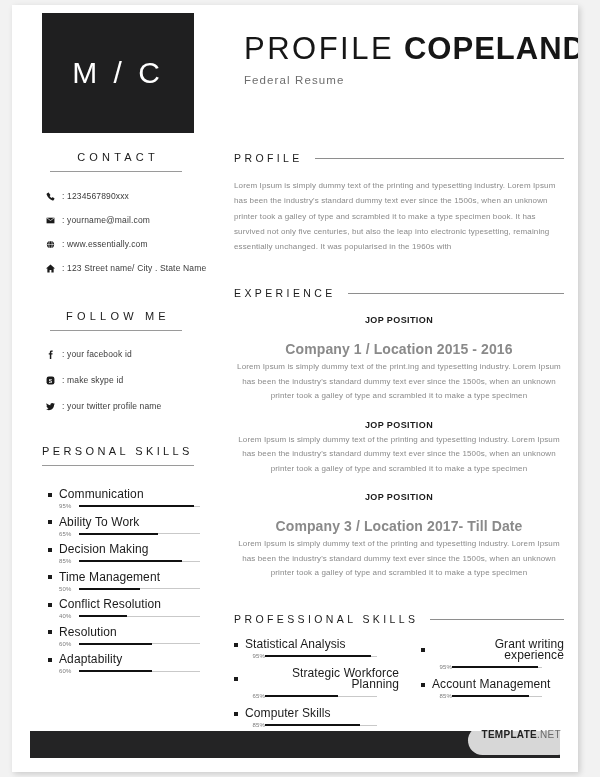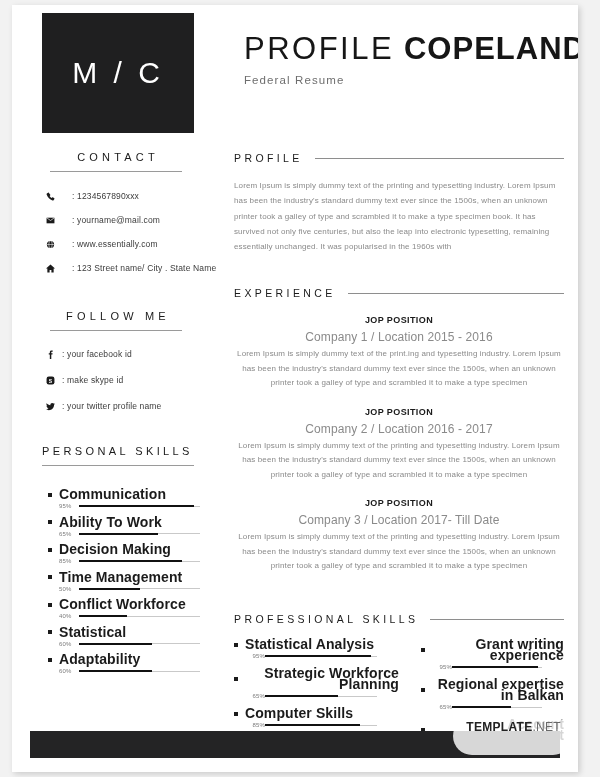--- a/index.html
+++ b/index.html
@@ -122,21 +122,20 @@
   .contact-list {
     position: absolute;
     left: 34px;
     top: 186px;
     width: 168px;
   }
   .contact-row {
     display: flex;
     align-items: flex-start;
     margin-bottom: 13px;
-    gap: 10px;
   }
   .c-icon {
     width: 16px;
     flex: 0 0 16px;
     color: #1b1b1b;
     font-size: 9px;
     line-height: 11px;
     padding-top: 1px;
   }
   .c-icon svg { display: block; }
@@ -174,23 +173,23 @@
     align-items: center;
   }
   .sk-bullet {
     width: 4px;
     height: 4px;
     background: #1b1b1b;
     margin-right: 7px;
     flex: 0 0 4px;
   }
   .sk-name {
-    font-size: 14px;
+    font-size: 12px;
     color: #1b1b1b;
-    font-weight: 700;
+    font-weight: 400;
     letter-spacing: 0.1px;
     line-height: 11px;
   }
   .sk-bar-row {
     display: flex;
     align-items: center;
     margin-top: 3px;
     margin-left: 11px;
   }
   .sk-pct {
@@ -243,24 +242,25 @@
 
   
   .exp-item { margin-top: 16px; text-align: center; }
   .exp-title {
     font-size: 9px;
     font-weight: 700;
     color: #1b1b1b;
     letter-spacing: 0.4px;
   }
   .exp-meta {
-    font-size: 12px;
+    font-size: 14px;
     color: #8a8a8a;
-    margin-top: 5px;
+    margin-top: 16px;
     letter-spacing: 0.1px;
+    font-weight: bold;
   }
   .exp-desc {
     font-size: 8px;
     line-height: 14.5px;
     color: #8a8a8a;
     margin-top: 3px;
     letter-spacing: 0.12px;
   }
 
   
@@ -291,22 +291,22 @@
     width: 530px;
     height: 27px;
     background: #242425;
   }
   .watermark {
     position: absolute;
     right: 6px;
     bottom: 17px;
     background: rgba(255,255,255,0.82);
     border-radius: 20px;
-    padding: 3px 11px 21px 13px;
-    font-size: 12px;
+    padding: 3px 11px 15px 13px;
+    font-size: 10px;
     letter-spacing: 0.3px;
     color: #222;
     white-space: nowrap;
   }
   .wm-bold { font-weight: 700; }
   .wm-light { font-weight: 400; color: #6a6a6a; }
 </style>
 </head>
 <body>
 
@@ -446,33 +446,33 @@
           <div class="sk-bar-row">
               <span class="sk-pct">50%</span>
               <span class="sk-track">
                 <span class="sk-fill" style="width: 50%;"></span>
               </span>
             </div>
         </div>
         <div class="sk-item">
           <div class="sk-name-row">
               <span class="sk-bullet"></span>
-              <span class="sk-name">Conflict Workforce</span>
+              <span class="sk-name">Conflict Resolution</span>
             </div>
           <div class="sk-bar-row">
               <span class="sk-pct">40%</span>
               <span class="sk-track">
                 <span class="sk-fill" style="width: 40%;"></span>
               </span>
             </div>
         </div>
         <div class="sk-item">
           <div class="sk-name-row">
               <span class="sk-bullet"></span>
-              <span class="sk-name">Statistical</span>
+              <span class="sk-name">Resolution</span>
             </div>
           <div class="sk-bar-row">
               <span class="sk-pct">60%</span>
               <span class="sk-track">
                 <span class="sk-fill" style="width: 60%;"></span>
               </span>
             </div>
         </div>
         <div class="sk-item">
           <div class="sk-name-row">
@@ -511,21 +511,20 @@
           <span class="rhead-rule"></span>
         </div>
 
         <div class="exp-item">
           <div class="exp-title">JOP POSITION</div>
           <div class="exp-meta">Company 1 / Location  2015 - 2016</div>
           <div class="exp-desc">Lorem Ipsum is simply dummy text of the print.ing and typesetting industry. Lorem Ipsum has been the industry's standard dummy text ever since the 1500s, when an unknown printer took a galley of type and scrambled it to make a type specimen</div>
         </div>
         <div class="exp-item">
           <div class="exp-title">JOP POSITION</div>
-          <div class="exp-meta">Company 2 / Location 2016 - 2017</div>
           <div class="exp-desc">Lorem Ipsum is simply dummy text of the printing and typesetting industry. Lorem Ipsum has been the industry's standard dummy text ever since the 1500s, when an unknown printer took a galley of type and scrambled it to make a type specimen</div>
         </div>
         <div class="exp-item">
           <div class="exp-title">JOP POSITION</div>
           <div class="exp-meta">Company 3 / Location 2017- Till Date</div>
           <div class="exp-desc">Lorem Ipsum is simply dummy text of the printing and typesetting industry. Lorem Ipsum has been the industry's standard dummy text ever since the 1500s, when an unknown printer took a galley of type and scrambled it to make a type specimen</div>
         </div>
       </div>
 
       <div class="rsection" style="top:608px;">
@@ -583,32 +582,20 @@
               <div class="pro-track-row">
                   <span class="sk-pct">95%</span>
                   <span class="sk-track">
                     <span class="sk-fill" style="width: 95%;"></span>
                   </span>
                 </div>
             </div>
             <div class="pro-item">
               <div class="sk-name-row">
                   <span class="sk-bullet"></span>
-                  <span class="sk-name">Regional expertise in Balkan</span>
-                </div>
-              <div class="pro-track-row">
-                  <span class="sk-pct">65%</span>
-                  <span class="sk-track">
-                    <span class="sk-fill" style="width: 65%;"></span>
-                  </span>
-                </div>
-            </div>
-            <div class="pro-item">
-              <div class="sk-name-row">
-                  <span class="sk-bullet"></span>
                   <span class="sk-name">Account Management</span>
                 </div>
               <div class="pro-track-row">
                   <span class="sk-pct">85%</span>
                   <span class="sk-track">
                     <span class="sk-fill" style="width: 85%;"></span>
                   </span>
                 </div>
             </div>
           </div>

